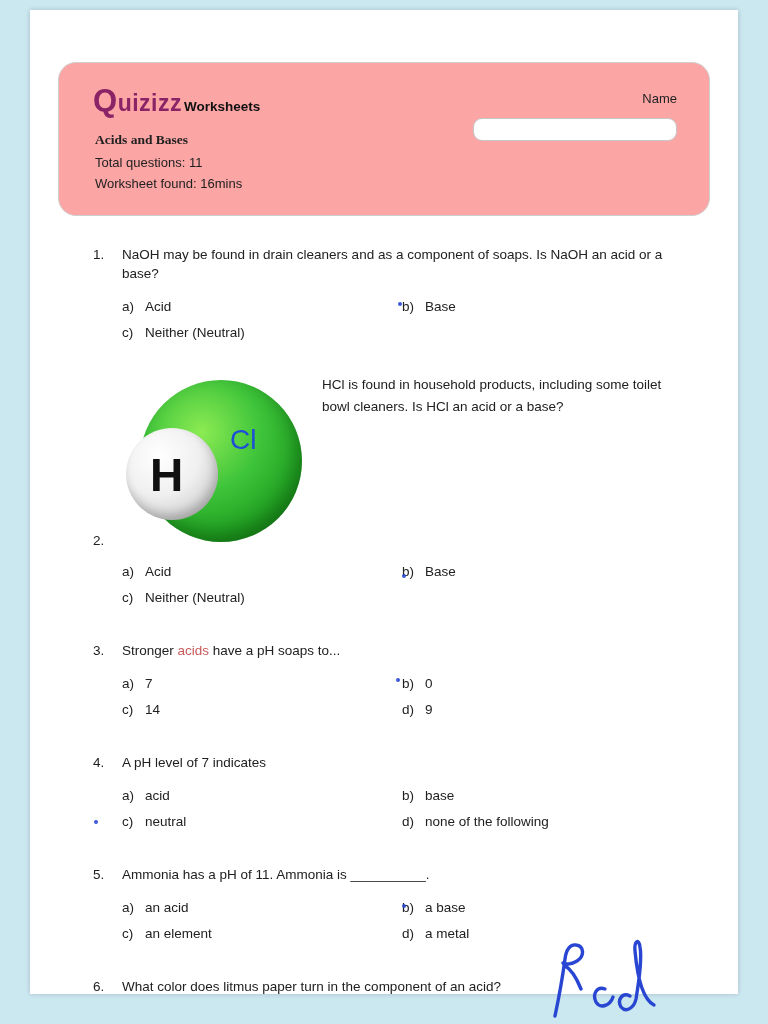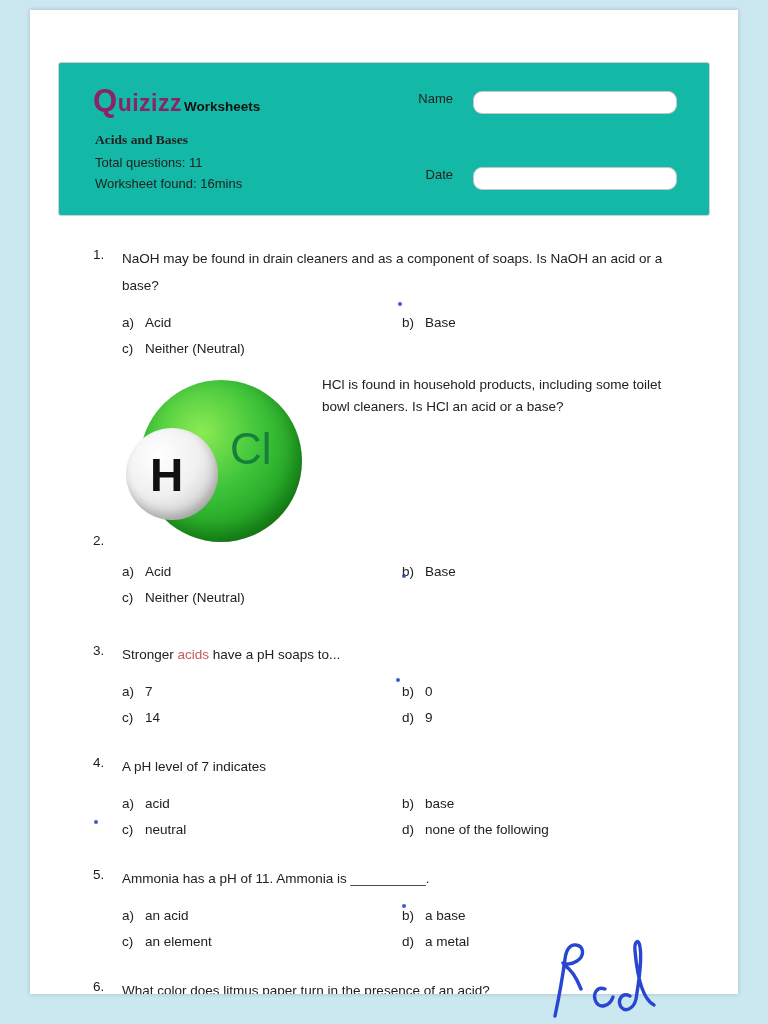--- a/index.html
+++ b/index.html
@@ -9,61 +9,61 @@
     font-family:"Liberation Sans", sans-serif; color:#212121;
   }
   .page {
     position:absolute; left:30px; top:10px; width:708px; height:984px;
     background:#ffffff; overflow:hidden; box-shadow:0 0 5px rgba(0,0,0,.18);
   }
 
   
   .header-card {
     position:absolute; left:28px; top:52px; width:650px; height:152px;
-    border:1px solid #cfcfcf; border-radius:3px; background:#14b8a6;
+    border:1px solid #cfcfcf; border-radius:18px; background:#fca5a5;
   }
   .logo-row { position:absolute; left:34px; top:20px; display:flex; align-items:baseline; }
   .logo {
     display:inline-block; font-weight:800; font-size:23px; letter-spacing:.5px;
     color:#8a2466;
   }
   .logo::first-letter { font-size:31px; }
   .logo-suffix { font-weight:700; font-size:13.5px; color:#111; margin-left:2px; }
   .meta { position:absolute; left:36px; top:68px; }
   .meta-title { font-weight:700; font-size:13.5px; line-height:17px; margin-bottom:4px;font-family:Liberation Serif, serif; }
   .meta-line { font-size:13px; line-height:21px; }
-  .field-row { position:absolute; right:32px; display:flex; align-items:flex-start; gap:20px; }
+  .field-row { position:absolute; right:32px; display:flex; align-items:flex-end; gap:12px;flex-direction:column; }
   .field-label { width:60px; text-align:right; font-size:13px; color:#222; }
   .field-input {
     width:204px; height:23px; border:1px solid #c6c6c6; border-radius:9px;
     background:#fff; outline:none; font:13px "Liberation Sans", sans-serif; padding:0 8px; box-sizing:border-box;
   }
 
   
   .q { position:absolute; left:63px; display:flex; }
   .qnum { width:29px; font-size:13.5px; line-height:19px; flex:none; }
   .qbody { width:560px; }
-  .qtext { font-size:13.5px; line-height:27px; margin-bottom:14px; }
+  .qtext { font-size:13.5px; line-height:19px; margin-bottom:14px; }
   .opts { display:grid; grid-template-columns:280px 280px; row-gap:7px; font-size:13.5px; line-height:19px; }
   .opt { display:flex; }
   .opt-letter { width:23px; flex:none; }
   .red-word { color:#c85a5a;margin-top:15px; }
 
   
   .mol-green {
     position:absolute; left:110px; top:370px; width:162px; height:162px; border-radius:50%;
     background:radial-gradient(circle at 38% 32%, #8ceb53 0%, #3ec43a 40%, #23a424 68%, #0f7a12 100%);
     box-shadow:inset -5px -9px 18px rgba(0,45,0,.35);
   }
   .mol-white {
     position:absolute; left:96px; top:418px; width:92px; height:92px; border-radius:50%;
     background:radial-gradient(circle at 36% 30%, #ffffff 0%, #f0f0f0 45%, #d2d2d2 75%, #a8a8a8 100%);
     box-shadow:inset -3px -6px 10px rgba(0,0,0,.20);
   }
-  .mol-cl { position:absolute; left:200px; top:414px; font-size:44px; color:#15803d; }
+  .mol-cl { position:absolute; left:200px; top:414px; font-size:28px; color:#1d4ed8; }
   .mol-h  { position:absolute; left:120px; top:438px; font-size:46px; font-weight:700; color:#101010; }
   .q2-text { position:absolute; left:292px; top:364px; width:358px; font-size:13.5px; line-height:22px; }
   .q2-num  { position:absolute; left:63px; top:523px; font-size:13.5px; }
   .q2-opts { position:absolute; left:92px; top:552px; }
 
   
   .pen-dot { position:absolute; width:4px; height:4px; border-radius:50%; background:#2946d2; opacity:.9; }
   .scribble { position:absolute; left:548px; top:926px; width:132px; height:95px; z-index:20; }
   .scribble path { fill:none; stroke:#2946d2; stroke-width:3.4; stroke-linecap:round; stroke-linejoin:round; }
 </style>
@@ -78,24 +78,20 @@
         <span class="logo">Quizizz</span>
         <span class="logo-suffix">Worksheets</span>
       </div>
       <div class="meta">
         <div class="meta-title">Acids and Bases</div>
         <div class="meta-line">Total questions: 11</div>
         <div class="meta-line">Worksheet found: 16mins</div>
       </div>
       <div class="field-row" style="top:28px;">
         <span class="field-label">Name</span>
-        <input class="field-input" style="">
-      </div>
-      <div class="field-row" style="top:104px;">
-        <span class="field-label">Date</span>
         <input class="field-input" style="">
       </div>
     </div>
 
     <div class="q" style="top:235px;">
       <div class="qnum">1.</div>
       <div class="qbody">
         <div class="qtext">NaOH may be found in drain cleaners and as a component of soaps. Is NaOH an acid or a base?</div>
         <div class="opts">
           <div class="opt">
@@ -206,21 +202,21 @@
               <span class="opt-letter">d)</span>
               <span>a metal</span>
             </div>
         </div>
       </div>
     </div>
 
     <div class="q" style="top:967px;">
       <div class="qnum">6.</div>
       <div class="qbody">
-        <div class="qtext">What color does litmus paper turn in the presence of an acid?</div>
+        <div class="qtext">What color does litmus paper turn in the component of an acid?</div>
       </div>
     </div>
 
     <div class="pen-dot" style="left:368px; top:292px;"></div>
     <div class="pen-dot" style="left:372px; top:564px;"></div>
     <div class="pen-dot" style="left:366px; top:668px;"></div>
     <div class="pen-dot" style="left:64px;  top:810px;"></div>
     <div class="pen-dot" style="left:372px; top:894px;"></div>
   </div>
 

